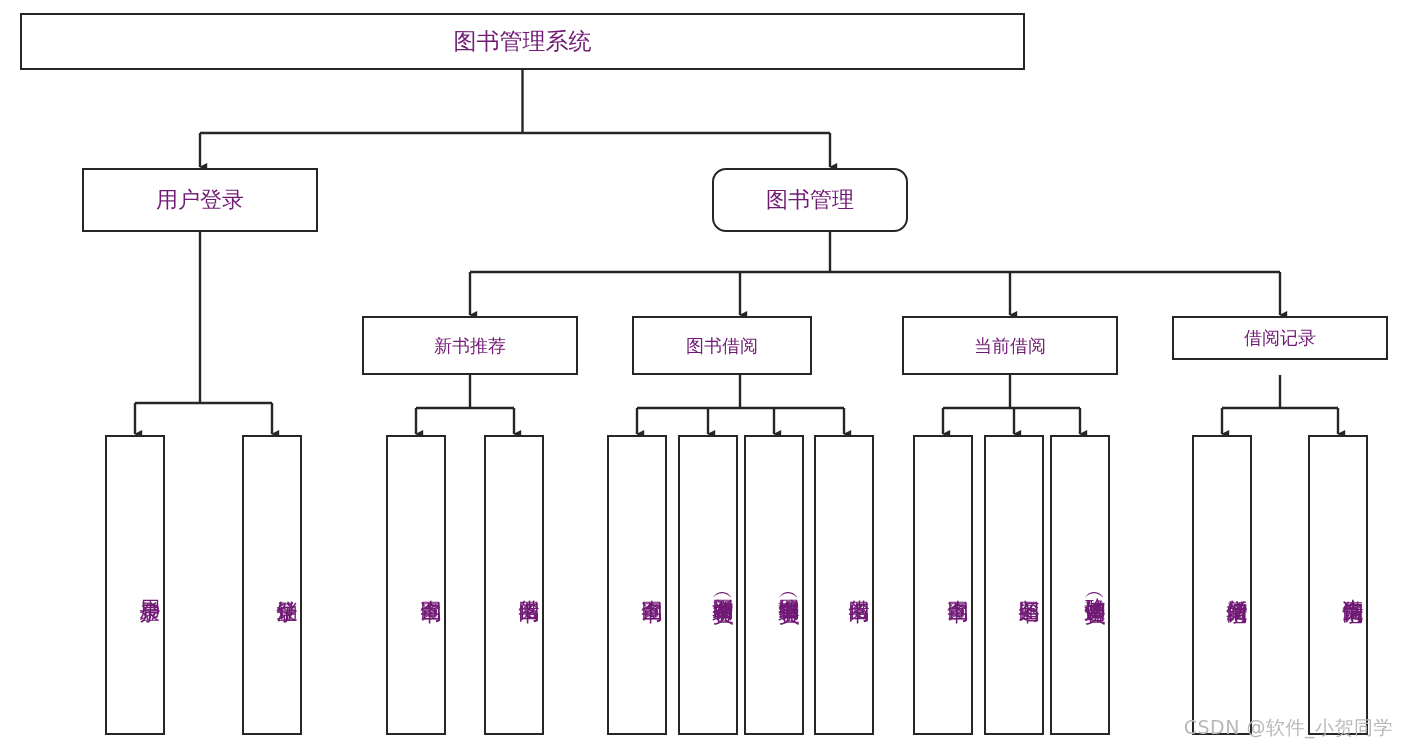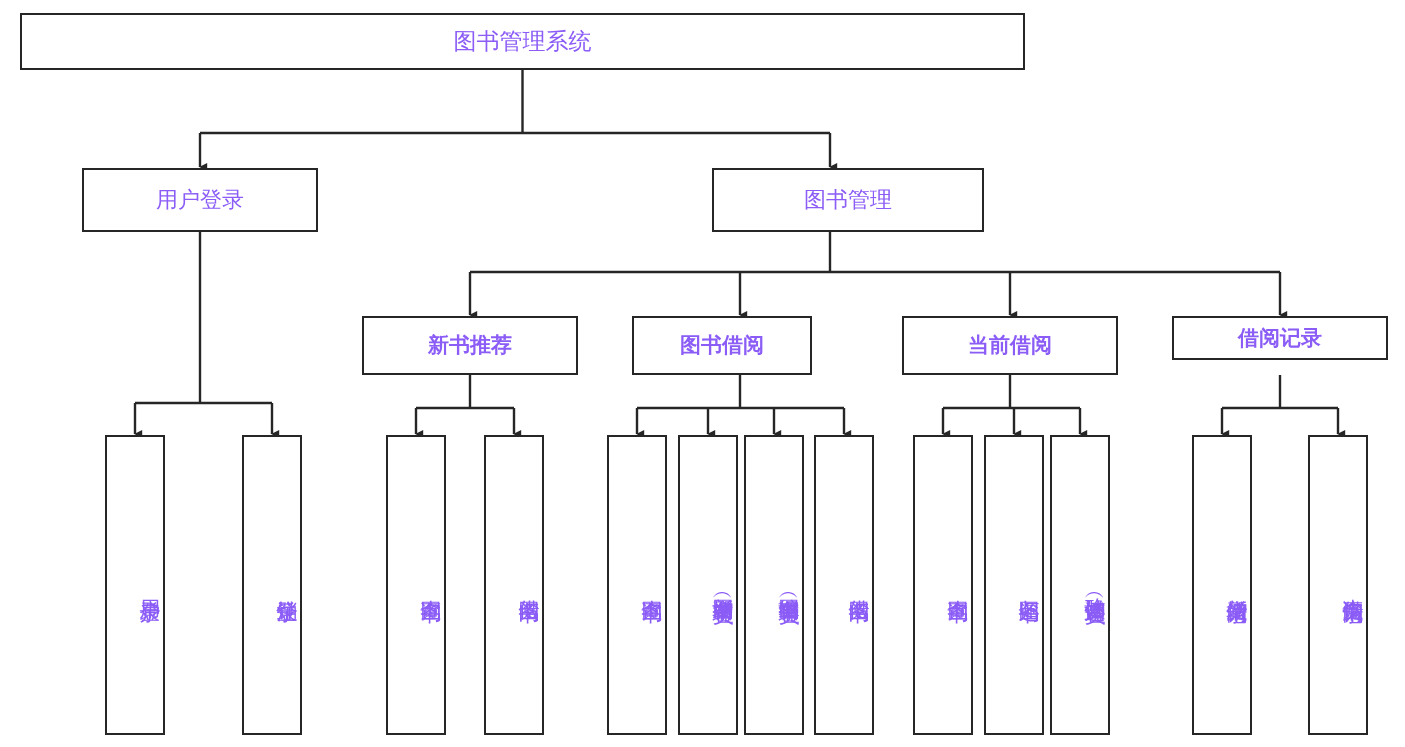--- a/index.html
+++ b/index.html
@@ -25,33 +25,32 @@
     height: 747px;
   }
   .node {
     position: absolute;
     box-sizing: border-box;
     background: #ffffff;
     border: 2px solid #262626;
     display: flex;
     align-items: center;
     justify-content: center;
-    color: #8b5cf6;
+    color: #701a75;
     line-height: 1.28;
     text-align: center;
   }
   .node.level-0 {
     font-size: 23px;
   }
   .node.level-1 {
     font-size: 22px;
   }
   .node.level-2 {
-    font-size: 21px;
-    font-weight: bold;
+    font-size: 18px;
   }
   .node.leaf {
     font-size: 21px;
     writing-mode: vertical-rl;
     text-orientation: upright;
     letter-spacing: 1px;
     padding: 6px 0;
     align-items: flex-start;
     justify-content: center;
   }
@@ -118,21 +117,21 @@
       </g>
   </svg>
 
   <div id="node-layer">
       <div class="node level-0" style="left: 20px; top: 13px; width: 1005px; height: 57px;">
         <span class="label">图书管理系统</span>
       </div>
       <div class="node level-1" style="left: 82px; top: 168px; width: 236px; height: 64px;">
         <span class="label">用户登录</span>
       </div>
-      <div class="node level-1" style="left: 712px; top: 168px; width: 272px; height: 64px;">
+      <div class="node level-1" style="left: 712px; top: 168px; width: 196px; height: 64px; border-radius: 14px;">
         <span class="label">图书管理</span>
       </div>
       <div class="node level-2" style="left: 362px; top: 316px; width: 216px; height: 59px;">
         <span class="label">新书推荐</span>
       </div>
       <div class="node level-2" style="left: 632px; top: 316px; width: 180px; height: 59px;">
         <span class="label">图书借阅</span>
       </div>
       <div class="node level-2" style="left: 902px; top: 316px; width: 216px; height: 59px; text-align: right;">
         <span class="label">当前借阅</span>
@@ -174,13 +173,14 @@
         <span class="label">确认归还（管理员）</span>
       </div>
       <div class="node level-3 leaf" style="left: 1192px; top: 435px; width: 60px; height: 300px;">
         <span class="label">新增借阅记录</span>
       </div>
       <div class="node level-3 leaf" style="left: 1308px; top: 435px; width: 60px; height: 300px;">
         <span class="label">查询借阅记录</span>
       </div>
     </div>
 
+  <div class="watermark">CSDN @软件_小贺同学</div>
 </div>
 
 </body></html>

